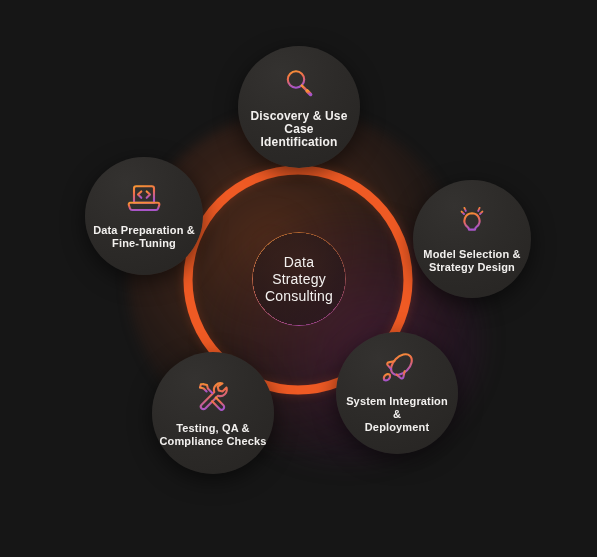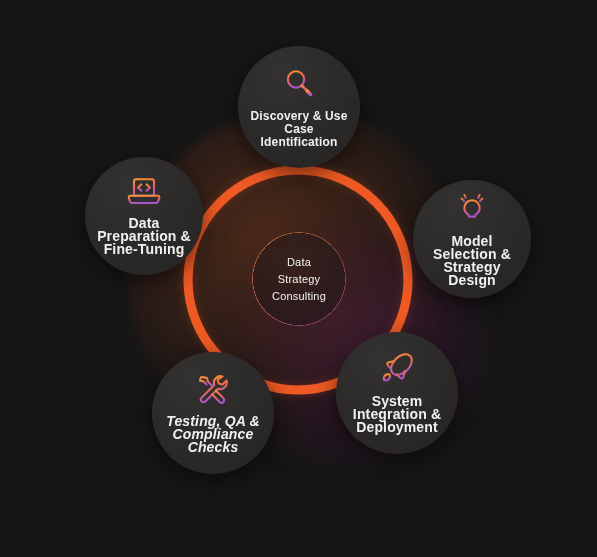--- a/index.html
+++ b/index.html
@@ -67,38 +67,38 @@
     text-align: center;
     box-sizing: border-box;
   }
   .node .icon-wrap {
     display: block;
     line-height: 0;
     margin-bottom: 9px;
   }
   .node .node-label {
     color: #f2f0ee;
-    font-size: 14px;
+    font-size: 11px;
     line-height: 13px;
     font-weight: bold;
     letter-spacing: 0.15px;
     white-space: pre-line;
     padding: 0 6px;
   }
   .node-top {
     left: 238px; top: 46px; width: 122px; height: 122px;
   }
   .node-left {
     left: 85px; top: 157px; width: 118px; height: 118px;
   }
   .node-right {
     left: 413px; top: 180px; width: 118px; height: 118px;
   }
   .node-bottom-left {
-    left: 152px; top: 352px; width: 122px; height: 122px; font-style: italic;
+    left: 152px; top: 352px; width: 122px; height: 122px;
   }
   .node-bottom-right {
     left: 336px; top: 332px; width: 122px; height: 122px;
   }
   .node-top .node-label { font-size: 12px; }
 
   .center-hub {
     position: absolute;
     left: 252px;
     top: 232px;
@@ -133,21 +133,21 @@
     inset: 1px;
     border-radius: 50%;
     background: radial-gradient(circle at 50% 35%,
         rgba(52,32,28,0.75) 0%,
         rgba(36,24,26,0.6) 55%,
         rgba(28,20,26,0.45) 100%);
   }
   .center-hub-text {
     position: relative;
     color: #f3f1ef;
-    font-size: 11px;
+    font-size: 14px;
     line-height: 17px;
     letter-spacing: 0.2px;
     white-space: pre-line;
   }
 </style>
 </head>
 <body>
 
 <div id="stage">
 

